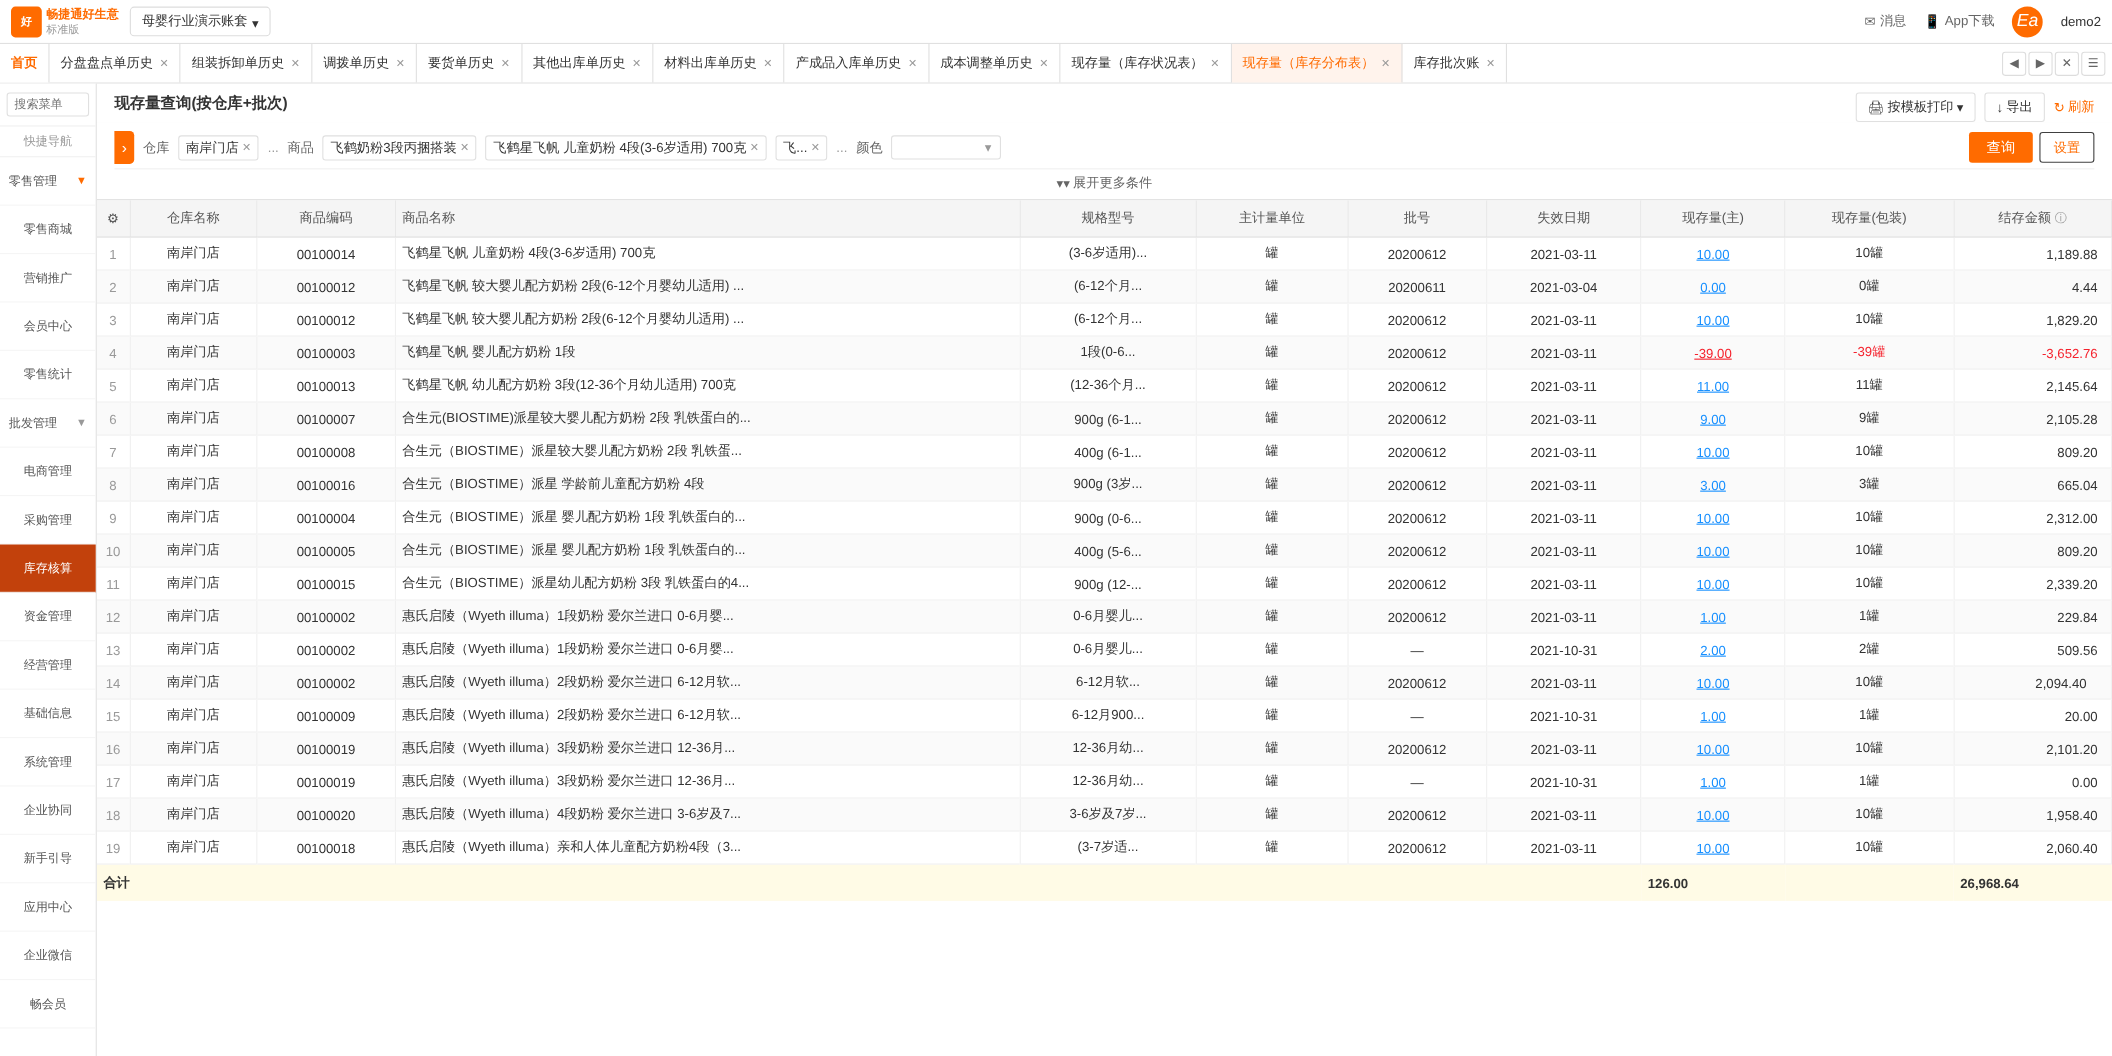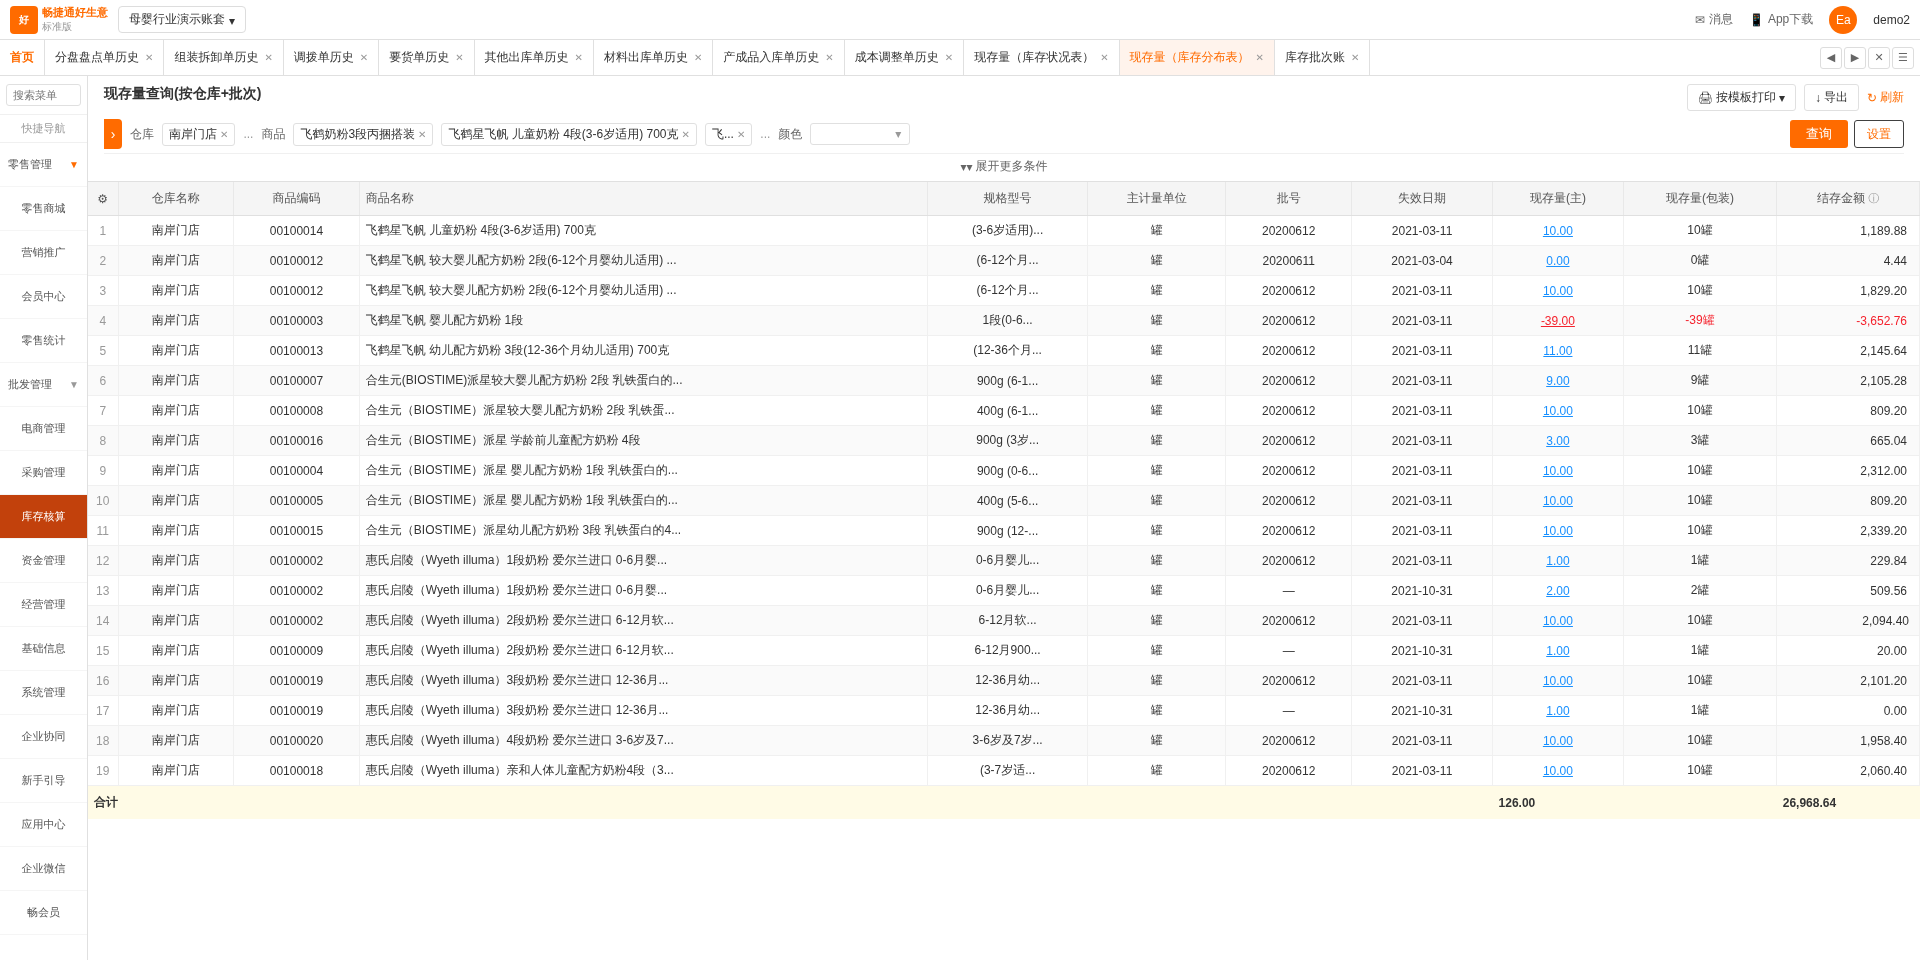--- a/index.html
+++ b/index.html
@@ -15,21 +15,21 @@
       padding: 0 10px;
       justify-content: space-between;
     }
     .top-bar-left { display: flex; align-items: center; gap: 10px; }
     .brand-logo { display: flex; align-items: center; gap: 4px; }
     .brand-logo-icon { width: 28px; height: 28px; background: #ff6b00; border-radius: 4px; display: flex; align-items: center; justify-content: center; }
     .brand-logo-icon span { color: #fff; font-size: 10px; font-weight: bold; }
     .industry-selector { display: flex; align-items: flex-end; gap: 4px; padding: 4px 10px; border: 1px solid #ddd; border-radius: 4px; cursor: pointer; background: #fff; font-size: 12px; color: #333; }
     .top-bar-right { display: flex; align-items: center; gap: 16px; }
     .top-bar-action { display: flex; align-items: center; gap: 4px; font-size: 12px; color: #666; cursor: pointer; }
-    .avatar { width: 28px; height: 28px; border-radius: 50%; background: #ff6b00; display: flex; align-items: center; justify-content: center; color: #fff; font-size: 12px; }
+    .avatar { width: 28px; height: 28px; border-radius: 50%; background: #ff6b00; display: flex; align-items: center; justify-content: center; color: #fff; font-size: 16px; font-style: italic; }
     .username { font-size: 12px; color: #333; }
 
     
     .nav-tabs {
       height: 36px;
       background: #fff;
       border-bottom: 1px solid #e0e0e0;
       display: flex;
       align-items: center;
       padding: 0 0;
@@ -635,21 +635,21 @@
       <td class="row-num">14</td>
       <td>南岸门店</td>
       <td>00100002</td>
       <td class="left" style="max-width:300px;overflow:hidden;text-overflow:ellipsis;">惠氏启陵（Wyeth illuma）2段奶粉 爱尔兰进口 6-12月软...</td>
       <td>6-12月软...</td>
       <td>罐</td>
       <td>20200612</td>
       <td>2021-03-11</td>
       <td style="color:#1890ff;text-decoration:underline;cursor:pointer;">10.00</td>
       <td style="color:#333;">10罐</td>
-      <td style="color:#333;text-align:right;padding-right:10px;">2,094.40</td>
+      <td style="color:#333;text-align:right;padding-right:22px;">2,094.40</td>
     </tr>
             <tr style="background: rgb(255, 255, 255);">
       <td class="row-num">15</td>
       <td>南岸门店</td>
       <td>00100009</td>
       <td class="left" style="max-width:300px;overflow:hidden;text-overflow:ellipsis;">惠氏启陵（Wyeth illuma）2段奶粉 爱尔兰进口 6-12月软...</td>
       <td>6-12月900...</td>
       <td>罐</td>
       <td>—</td>
       <td>2021-10-31</td>

